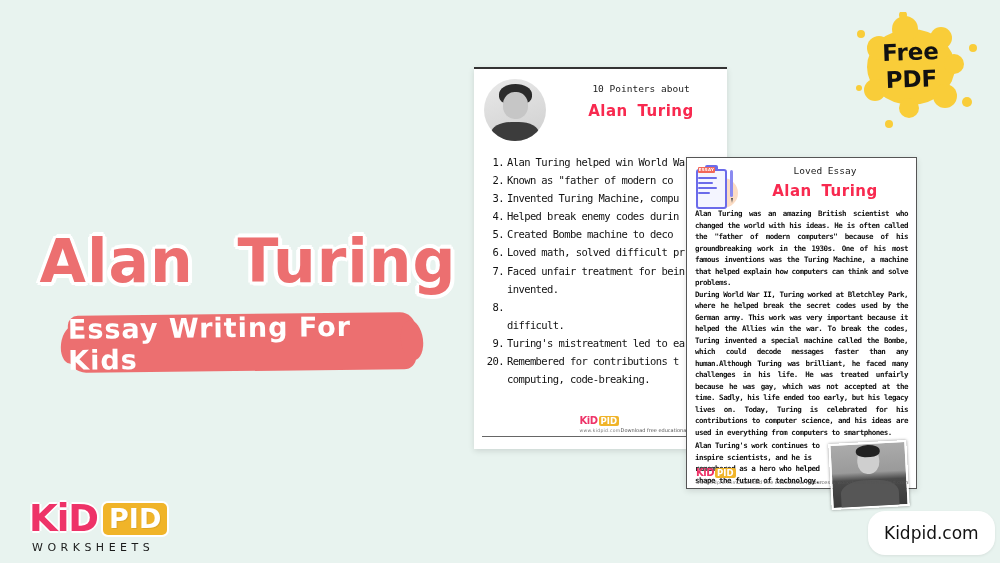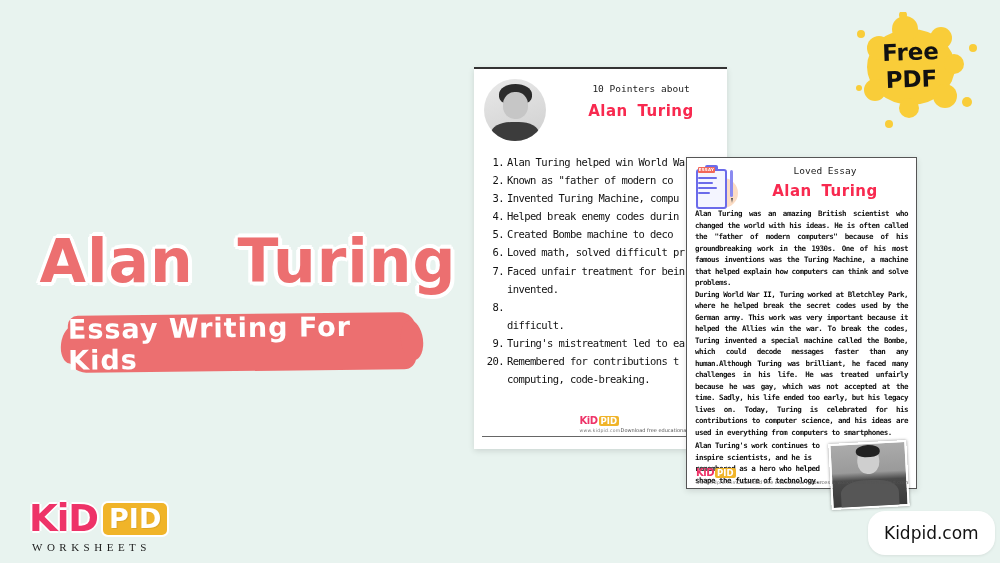--- a/index.html
+++ b/index.html
@@ -97,21 +97,21 @@
   .pr-hair{position:absolute;left:25px;top:1px;width:24px;height:12px;background:#222;border-radius:50% 50% 40% 40%;}
   .pr-jacket{position:absolute;left:8px;bottom:-6px;width:58px;height:32px;background:#565656;border-radius:40% 40% 0 0;}
   
   .brand{position:absolute;left:29px;top:500px;line-height:1;}
   .brand-row{display:flex;align-items:center;}
   .brand-kid{font-size:37px;font-weight:800;color:#EE3368;letter-spacing:-1px;
     text-shadow:2px 0 0 #fff,-2px 0 0 #fff,0 2px 0 #fff,0 -2px 0 #fff;}
   .brand-pid{font-size:27px;font-weight:800;color:#fff;background:#F0B429;border-radius:5px;
     padding:2px 6px 3px;margin-left:5px;text-shadow:1px 1px 0 rgba(0,0,0,0.08);
     box-shadow:0 0 0 2px #fff;}
-  .brand-tag{margin-top:5px;font-size:11px;letter-spacing:4.5px;color:#1b1b1b;margin-left:3px;font-family:Liberation Serif, serif;}
+  .brand-tag{margin-top:5px;font-size:11px;letter-spacing:4.5px;color:#1b1b1b;margin-left:3px;}
   .site-pill{
     position:absolute;left:868px;top:511px;padding:12px 16px;background:#fff;border-radius:17px;
     font-size:17px;color:#111;box-shadow:0 1px 3px rgba(0,0,0,0.08);
   }
 </style>
 </head>
 <body>
 
 <div class="stage">
 

